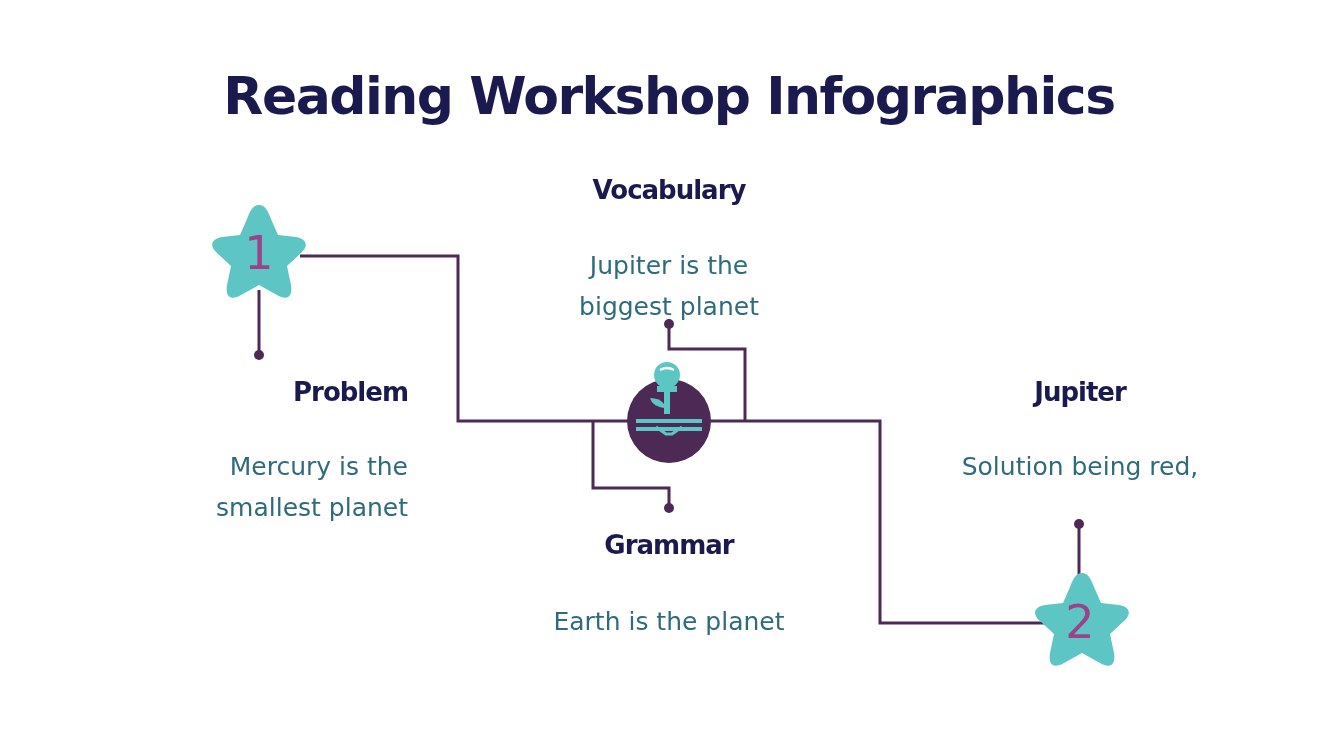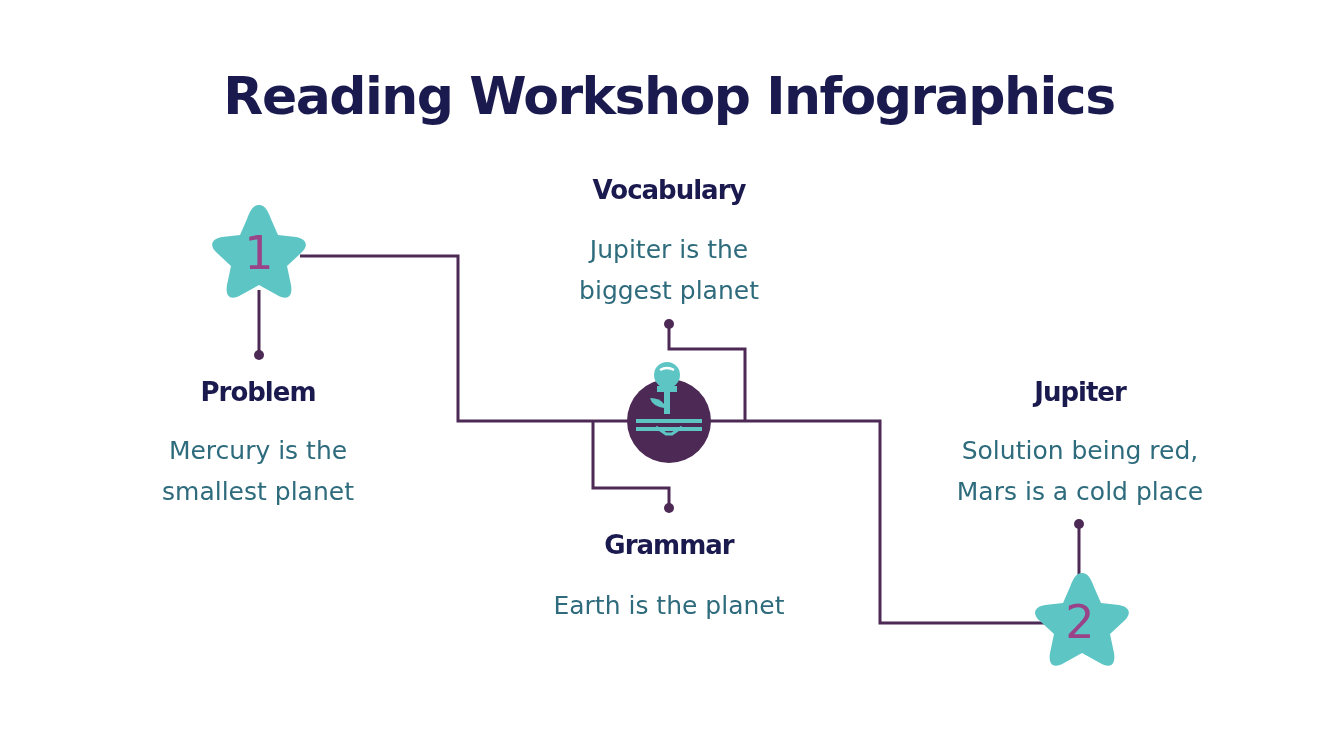--- a/index.html
+++ b/index.html
@@ -1,19 +1,19 @@
 <!DOCTYPE html>
 <html><head>
 <meta charset="utf-8">
 <style>
   html, body { margin: 0; padding: 0; background: #ffffff; }
   body { width: 1338px; height: 753px; position: relative; overflow: hidden; font-family: "DejaVu Sans", sans-serif; }
   .title { position: absolute; left: 0; width: 1338px; top: 66px; text-align: center; font-size: 52px; font-weight: bold; color: #1b1a4f; letter-spacing: -1.5px; }
   .heading { position: absolute; text-align: center; font-size: 26px; font-weight: bold; color: #1b1a4f; letter-spacing: -1px; }
-  .body-text { position: absolute; text-align: center; font-size: 25px; line-height: 41px; color: #2e6b7c; }
+  .body-text { position: absolute; text-align: center; font-size: 25px; line-height: 41px; color: #2e6b7c; margin-top: 16px; }
   svg.lines { position: absolute; left: 0; top: 0; }
   .star-num { position: absolute; font-size: 46px; color: #9a4388; text-align: center; width: 60px; }
 </style>
 </head>
 <body>
 
 <div class="title">Reading Workshop  Infographics</div>
 
 <svg class="lines" width="1338" height="753">
   <g stroke="#4d2a55" stroke-width="3" fill="none">
@@ -58,34 +58,33 @@
 
     <rect x="636" y="419" width="66" height="4" fill="#5ec5c5"></rect>
     <rect x="636" y="427" width="66" height="4" fill="#5ec5c5"></rect>
     <path d="M656,427 L666,434 L672,434 L682,427" stroke="#5ec5c5" stroke-width="3" fill="none"></path>
   </g>
 </svg>
 
 <div class="star-num" style="left:229px; top:226px;">1</div>
 <div class="star-num" style="left:1050px; top:595px;">2</div>
 
-<div class="heading" style="left:108px; width:300px; top:377px;">Problem</div>
-<div class="body-text" style="left:108px; width:300px; top:430px;">
+<div class="heading" style="left:108px; width:300px; top:377px;text-align:right;">Problem</div>
+<div class="body-text" style="left:108px; width:300px; top:430px;text-align:right;">
   <div>Mercury is the</div>
   <div>smallest planet</div>
 </div>
 
 <div class="heading" style="left:519px; width:300px; top:175px;">Vocabulary</div>
 <div class="body-text" style="left:519px; width:300px; top:229px;">
   <div>Jupiter is the</div>
   <div>biggest planet</div>
 </div>
 
 <div class="heading" style="left:519px; width:300px; top:530px;">Grammar</div>
 <div class="body-text" style="left:494px; width:350px; top:585px;">
   <div>Earth is the planet</div>
 </div>
 
 <div class="heading" style="left:930px; width:300px; top:377px;">Jupiter</div>
 <div class="body-text" style="left:905px; width:350px; top:430px;">
   <div>Solution being red,</div>
-  <div>Mars is a cold place</div>
 </div>
 
 </body></html>

